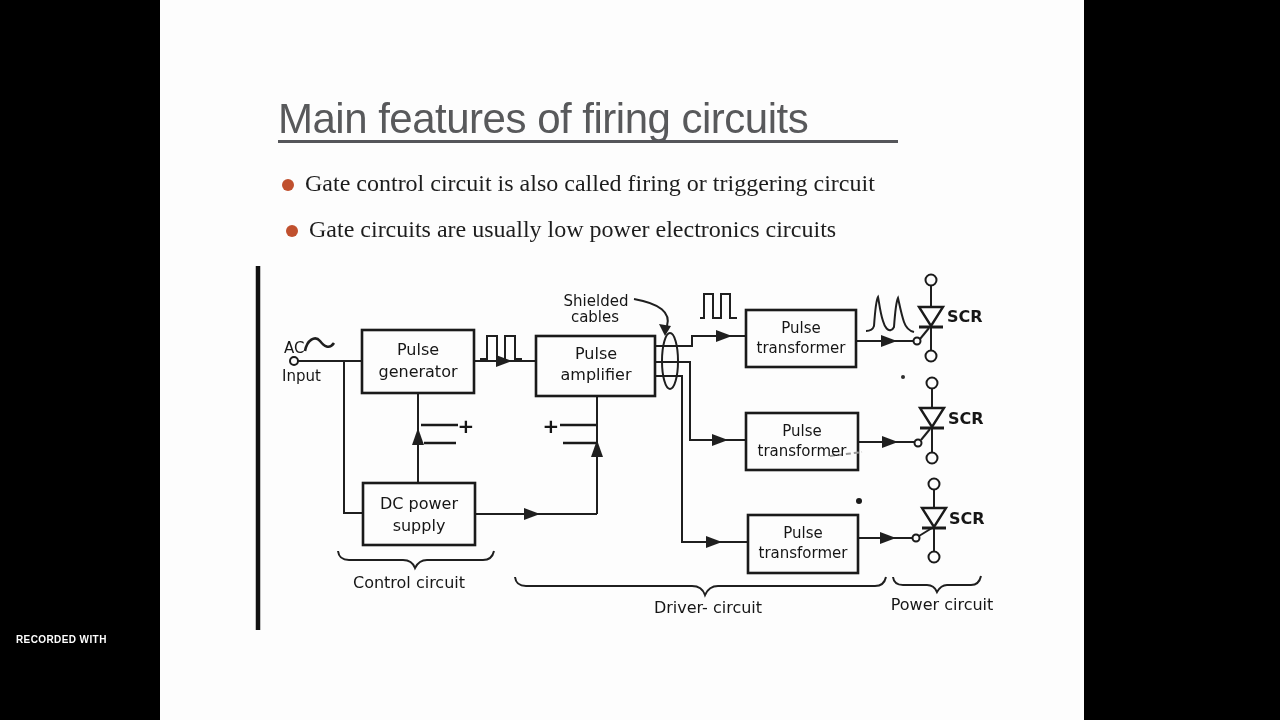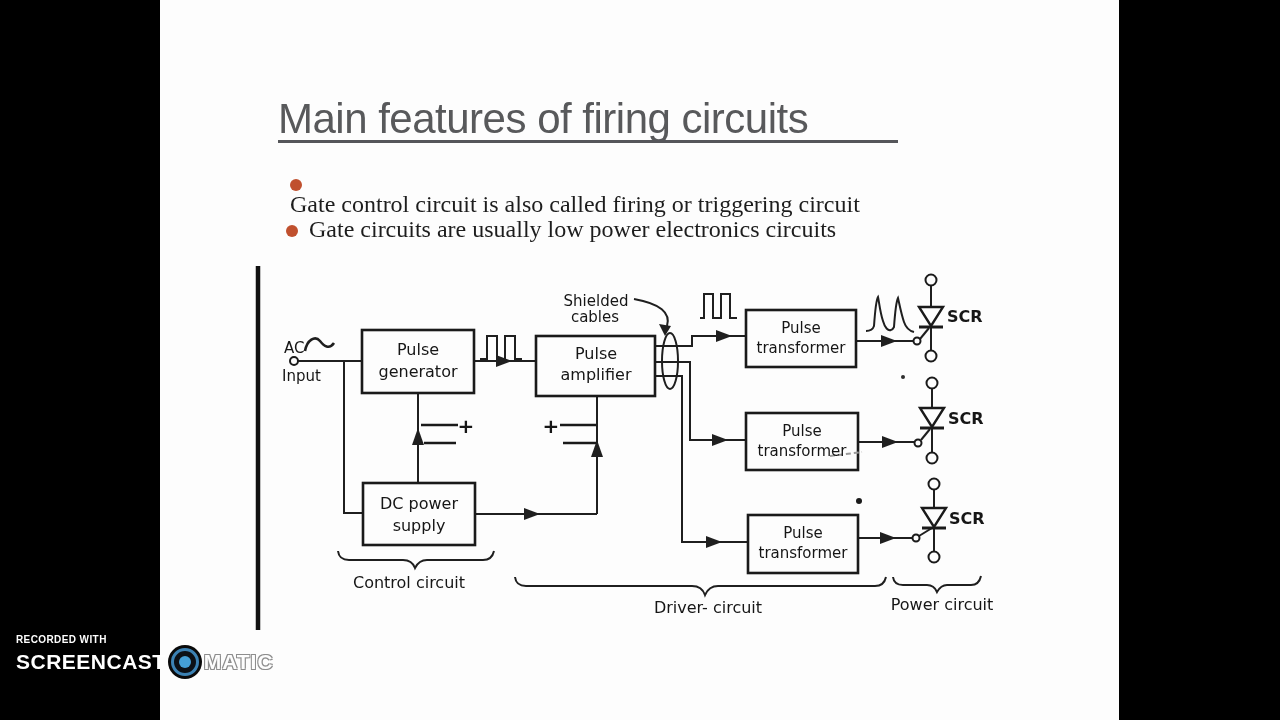--- a/index.html
+++ b/index.html
@@ -1,38 +1,38 @@
 <!DOCTYPE html>
 <html><head>
 <meta charset="utf-8">
 <style>
   html,body { margin:0; padding:0; background:#000; }
   .stage {
-    position:relative; width:1280px; height:720px; background:#000;
+    position:relative; width:1084px; height:720px; background:#000;
     overflow:hidden; font-family:"Liberation Sans", sans-serif;
   }
   .slide {
     position:absolute; left:160px; top:0; width:959px; height:720px;
     background:#fdfdfd;
   }
   .slide-title {
     position:absolute; left:118px; top:97px;
     font-size:42px; line-height:1.05; letter-spacing:-0.5px;
     color:#58595b; white-space:nowrap;
   }
   .title-underline {
     position:absolute; left:118px; top:140px; width:620px; height:3px;
     background:#55565a;
   }
   .bullet-row {
     position:absolute; display:flex; align-items:flex-start;
     font-family:"Liberation Serif", serif; font-size:24px; color:#1d1d1d;
     white-space:nowrap;
   }
-  .bullet-row.b1 { left:130px; top:170px;flex-direction:column; }
+  .bullet-row.b1 { left:122px; top:170px; }
   .bullet-row.b2 { left:126px; top:216px; }
   .bullet-dot {
     width:12px; height:12px; border-radius:50%; background:#c0502e;
     margin:9px 11px 0 0; flex:0 0 auto;
   }
   svg.diagram { position:absolute; left:0; top:0; }
   svg.diagram text {
     font-family:"DejaVu Sans", sans-serif; fill:#161616;
     stroke:none;
   }
@@ -214,22 +214,15 @@
     <text x="466" y="433" font-size="20" font-weight="bold" text-anchor="middle">+</text>
     <text x="551" y="433" font-size="20" font-weight="bold" text-anchor="middle">+</text>
 
     <text x="409" y="588" font-size="16" text-anchor="middle">Control circuit</text>
     <text x="708" y="613" font-size="16" text-anchor="middle">Driver- circuit</text>
     <text x="942" y="610" font-size="16" text-anchor="middle">Power circuit</text>
   </svg>
 
   <div class="watermark">
     <div class="wm-recorded">RECORDED WITH</div>
-    <div class="wm-brand">
-      <span class="wm-left">SCREENCAST</span>
-      <span class="wm-logo">
-        <span class="wm-logo-dot"></span>
-      </span>
-      <span class="wm-right">MATIC</span>
-    </div>
   </div>
 
 </div>
 
 </body></html>

